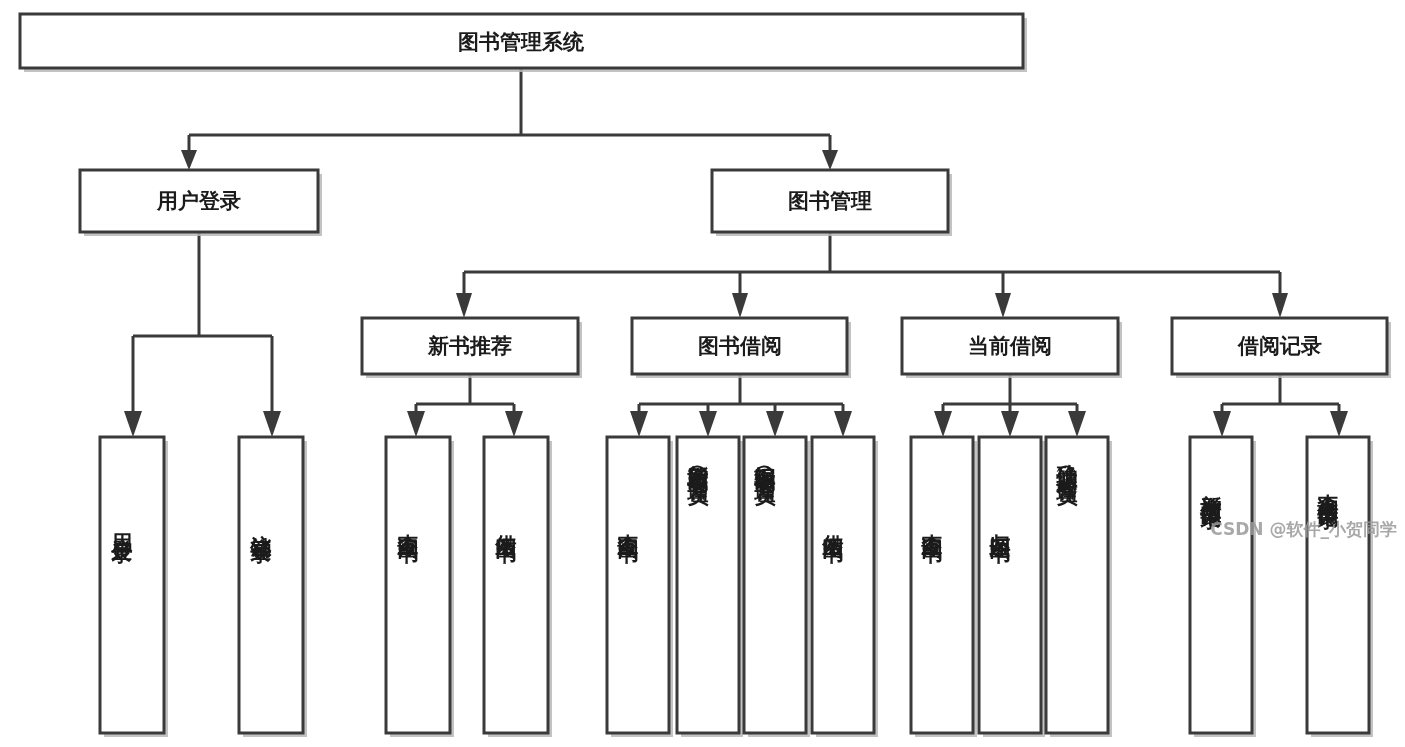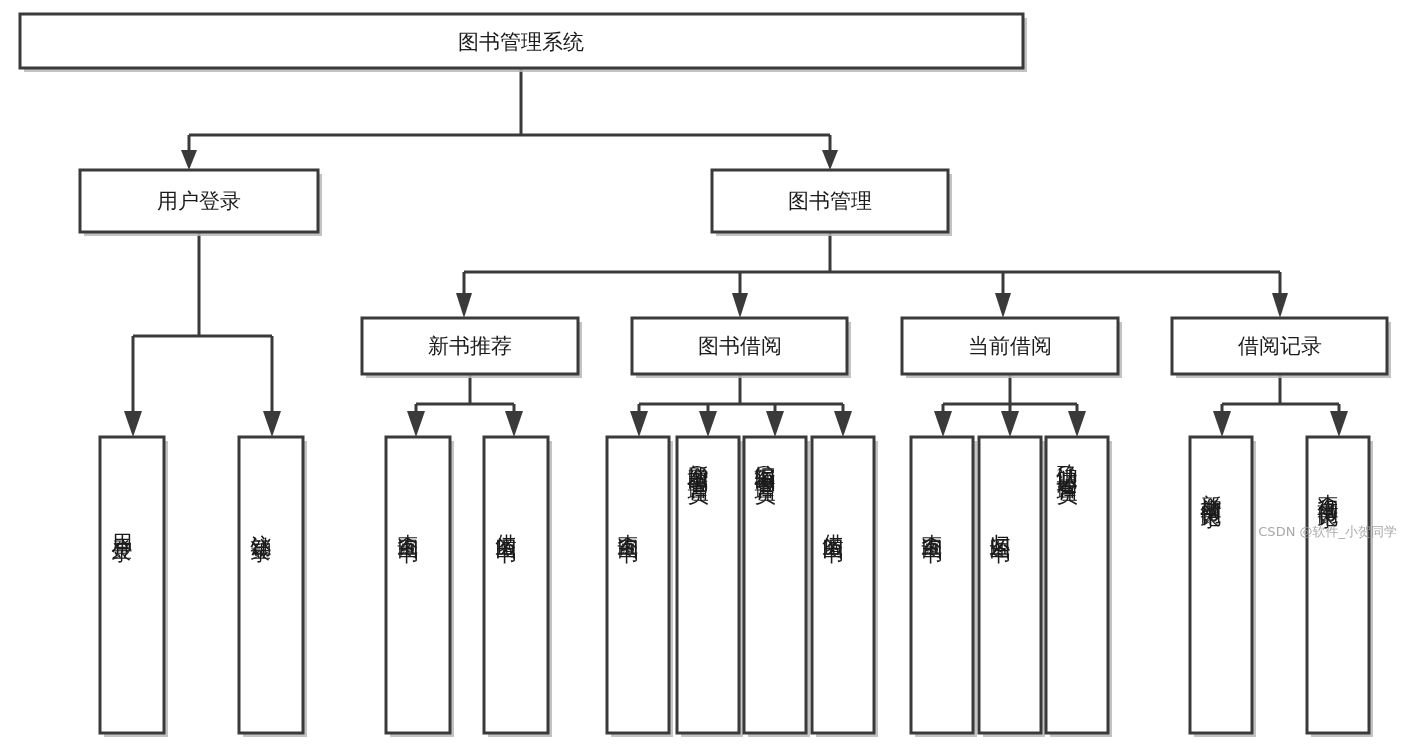--- a/index.html
+++ b/index.html
@@ -12,20 +12,21 @@
     width: 1405px;
     height: 747px;
     font-family: "DejaVu Sans", "Liberation Sans", sans-serif;
     overflow: hidden;
     position: relative;
   }
   #diagram-root {
     position: relative;
     width: 1405px;
     height: 545px;
+    font-weight: bold;
   }
   svg.diagram {
     position: absolute;
     top: 0;
     left: 0;
     width: 1405px;
     height: 747px;
     display: block;
   }
   .box-rect {
@@ -65,21 +66,21 @@
     letter-spacing: 3px;
     text-align: left;
     white-space: nowrap;
     pointer-events: none;
   }
   .watermark {
     position: absolute;
     right: 8px;
     bottom: 4px;
     font-family: "DejaVu Sans", "Liberation Sans", sans-serif;
-    font-size: 13px;
+    font-size: 17px;
     color: #9a9a9a;
     opacity: 0.85;
     white-space: nowrap;
   }
 </style>
 </head>
 <body>
 
 <div id="diagram-root">
 

